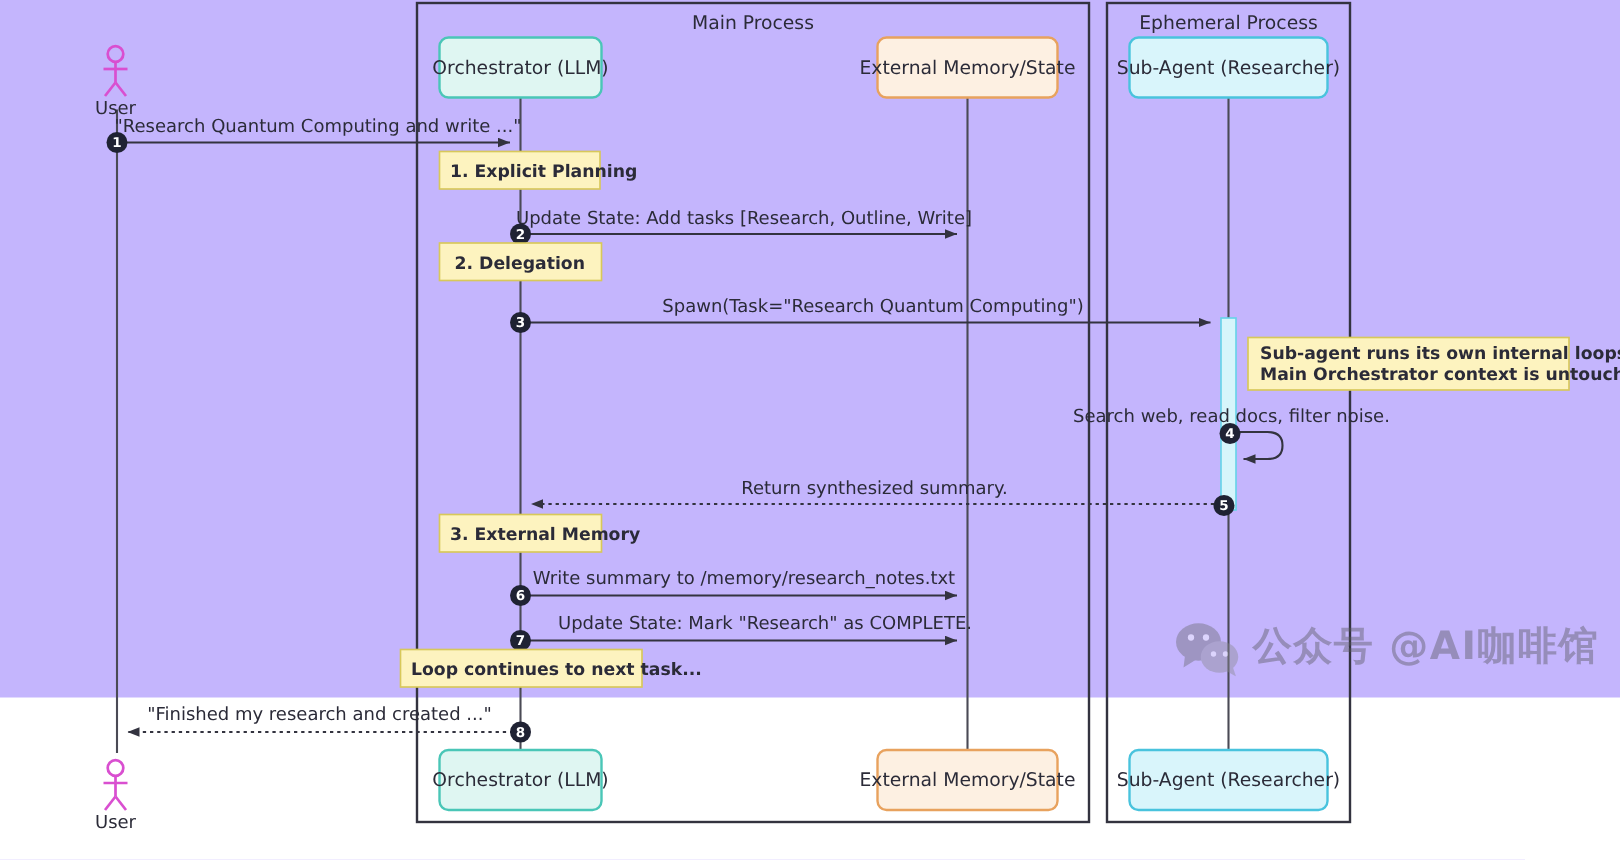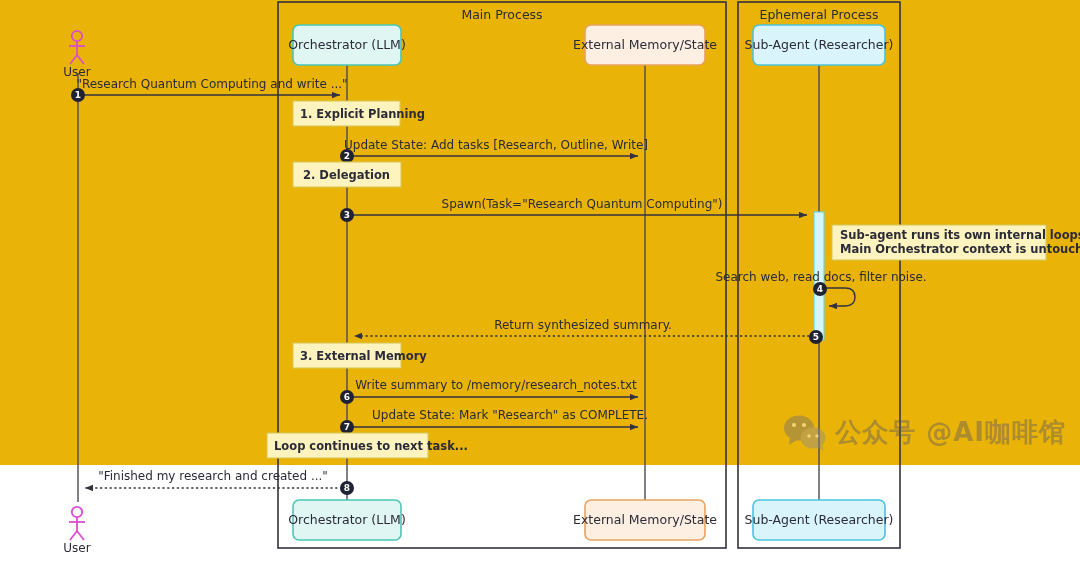--- a/index.html
+++ b/index.html
@@ -11,21 +11,21 @@
   body {
     font-family: "DejaVu Sans", "Liberation Sans", sans-serif;
     width: 1080px;
     height: 573px;
     overflow: hidden;
   }
   #stage {
     position: relative;
     width: 1080px;
     height: 465px;
-    background: #eab308;
+    background: #c4b5fd;
   }
   svg#diagram {
     position: absolute;
     left: 0;
     top: 0;
     width: 1080px;
     height: 573px;
   }
   .box-label {
     font-family: "DejaVu Sans", "Liberation Sans", sans-serif;
@@ -80,21 +80,21 @@
     stroke-width: 1.6;
   }
   .seq-circle {
     fill: #1f2233;
   }
   .watermark {
     position: absolute;
     right: 14px;
     bottom: 14px;
     display: flex;
-    align-items: center;
+    align-items: flex-start;
     gap: 8px;
     opacity: 0.42;
     pointer-events: none;
   }
   .wm-text {
     font-family: "DejaVu Sans", "Liberation Sans", sans-serif;
     font-size: 26px;
     font-weight: bold;
     color: #58585f;
     white-space: nowrap;

